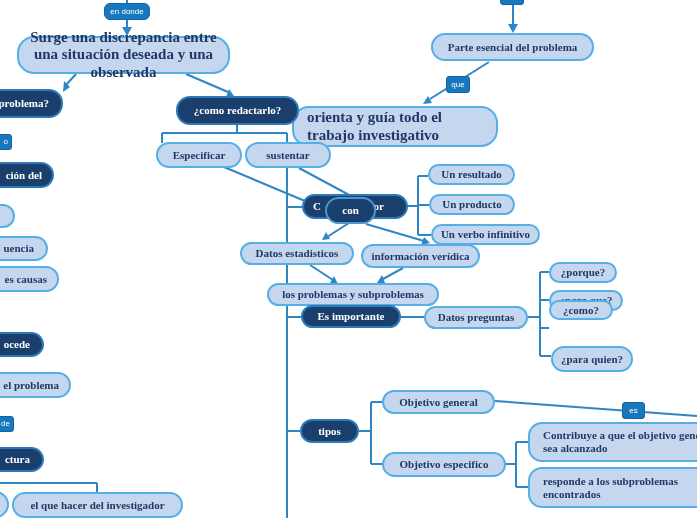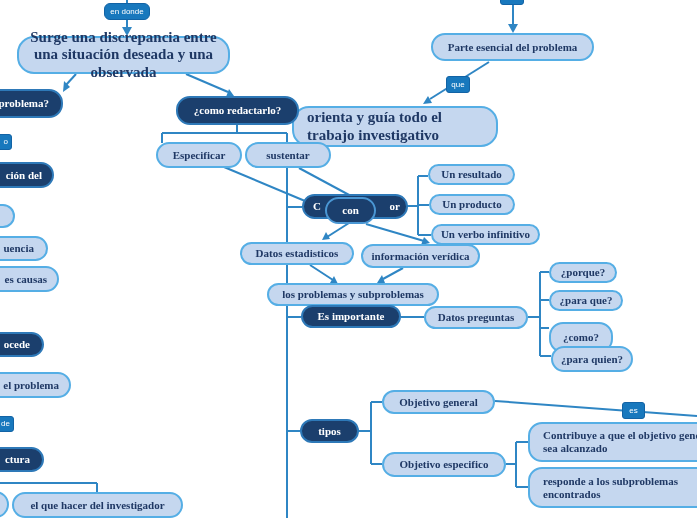--- a/index.html
+++ b/index.html
@@ -15,21 +15,21 @@
   }
   .node.light{background:#c5d7ef;border:2px solid #55aee5;color:#1f3864;}
   .node.dark{background:#1b3f6d;border:2px solid #2e79b8;color:#ffffff;}
   .node.big{border-radius:17px;font-size:15px;}
   .node.lalign{justify-content:flex-start;text-align:left;padding-left:13px;padding-right:6px;}
   .node.ralign{justify-content:flex-end;text-align:right;}
   .node.top3{z-index:3;}
   .node.top4{z-index:4;border-color:#4a97d4;}
   .split{display:flex;width:100%;justify-content:space-between;align-items:center;}
   .split .l{padding-left:9px;}
-  .split .r{padding-right:6px;}
+  .split .r{padding-right:22px;}
   .twoline span{display:block;}
   .clabel{
     position:absolute;z-index:5;display:flex;align-items:center;justify-content:center;
     background:#1878bd;border:1px solid #1263a5;border-radius:3px;color:#ffffff;
     font-family:"Liberation Sans", sans-serif;font-size:8px;line-height:1;box-sizing:border-box;
   }
   .clabel.ralign{justify-content:flex-end;padding-right:3px;}
 </style>
 </head>
 <body>
@@ -186,21 +186,21 @@
   </div>
 
   <div class="node light" style="left:549px;top:262px;width:68px;height:21px;">
     <span>¿porque?</span>
   </div>
 
   <div class="node light" style="left:549px;top:290px;width:74px;height:21px;">
     <span>¿para que?</span>
   </div>
 
-  <div class="node light" style="left:549px;top:322px;width:64px;height:31px;">
+  <div class="node light" style="left:549px;top:300px;width:64px;height:20px;">
     <span>¿como?</span>
   </div>
 
   <div class="node light" style="left:551px;top:346px;width:82px;height:26px;">
     <span>¿para quien?</span>
   </div>
 
   <div class="node dark" style="left:300px;top:419px;width:59px;height:24px;">
     <span>tipos</span>
   </div>

